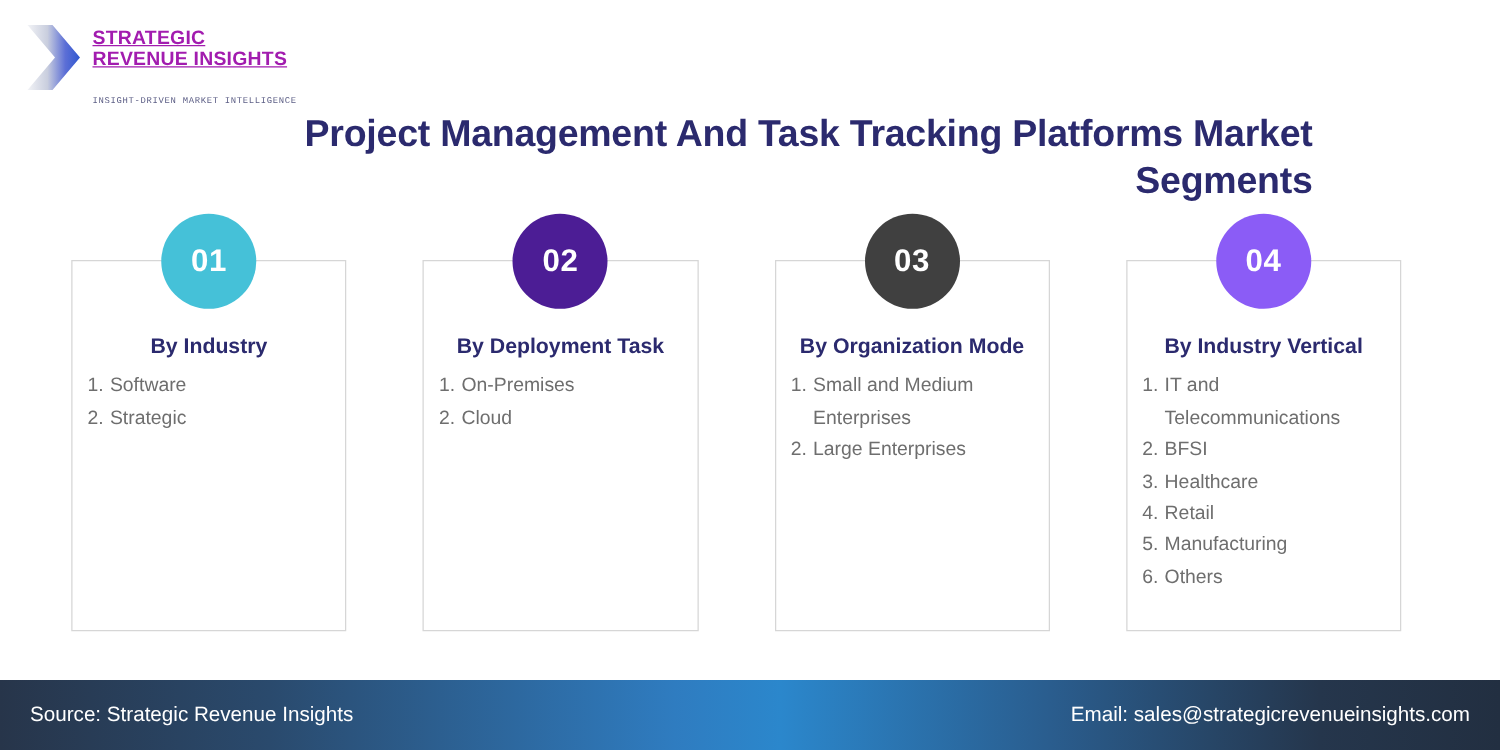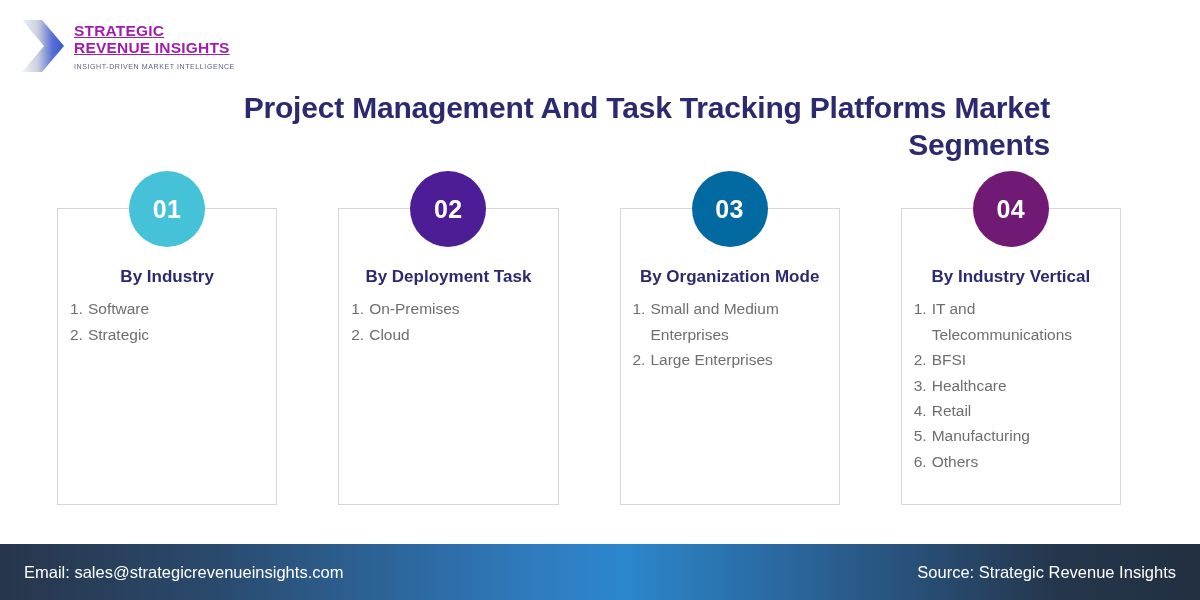--- a/index.html
+++ b/index.html
@@ -36,25 +36,26 @@
   .logo-name {
     font-size: 15.5px;
     font-weight: bold;
     line-height: 1.12;
     letter-spacing: 0.2px;
     color: #a21caf;
     white-space: pre-line;
     text-decoration: underline;
   }
   .logo-tagline {
-    margin-top: 6px;
+    margin-top: 20px;
     font-size: 7.1px;
     letter-spacing: 0.55px;
     color: #5d5f86;
     white-space: nowrap;
+    font-family: Liberation Mono, monospace;
   }
 
   
   .page-title {
     position: absolute;
     left: 150px;
     top: 90px;
     width: 900px;
     text-align: right;
     font-size: 30px;
@@ -204,36 +205,36 @@
           <span class="li-txt">On-Premises</span>
         </li>
       <li>
           <span class="li-num">2.</span>
           <span class="li-txt">Cloud</span>
         </li>
     </ul>
   </div>
 
   <div class="card">
-    <div class="card-badge" style="background: #0369a1;">03</div>
+    <div class="card-badge" style="background: #404040;">03</div>
     <div class="card-heading">By Organization Mode</div>
     <ul class="card-list">
       <li>
           <span class="li-num">1.</span>
           <span class="li-txt">Small and Medium Enterprises</span>
         </li>
       <li>
           <span class="li-num">2.</span>
           <span class="li-txt">Large Enterprises</span>
         </li>
     </ul>
   </div>
 
   <div class="card">
-    <div class="card-badge" style="background: #701a75;">04</div>
+    <div class="card-badge" style="background: #8b5cf6;">04</div>
     <div class="card-heading">By Industry Vertical</div>
     <ul class="card-list">
       <li>
           <span class="li-num">1.</span>
           <span class="li-txt">IT and Telecommunications</span>
         </li>
       <li>
           <span class="li-num">2.</span>
           <span class="li-txt">BFSI</span>
         </li>
@@ -252,15 +253,15 @@
       <li>
           <span class="li-num">6.</span>
           <span class="li-txt">Others</span>
         </li>
     </ul>
   </div>
 
 </div>
 
 <div class="footer">
+  <div>Source: Strategic Revenue Insights</div>
   <div>Email: sales@strategicrevenueinsights.com</div>
-  <div>Source: Strategic Revenue Insights</div>
 </div>
 
 </body></html>

